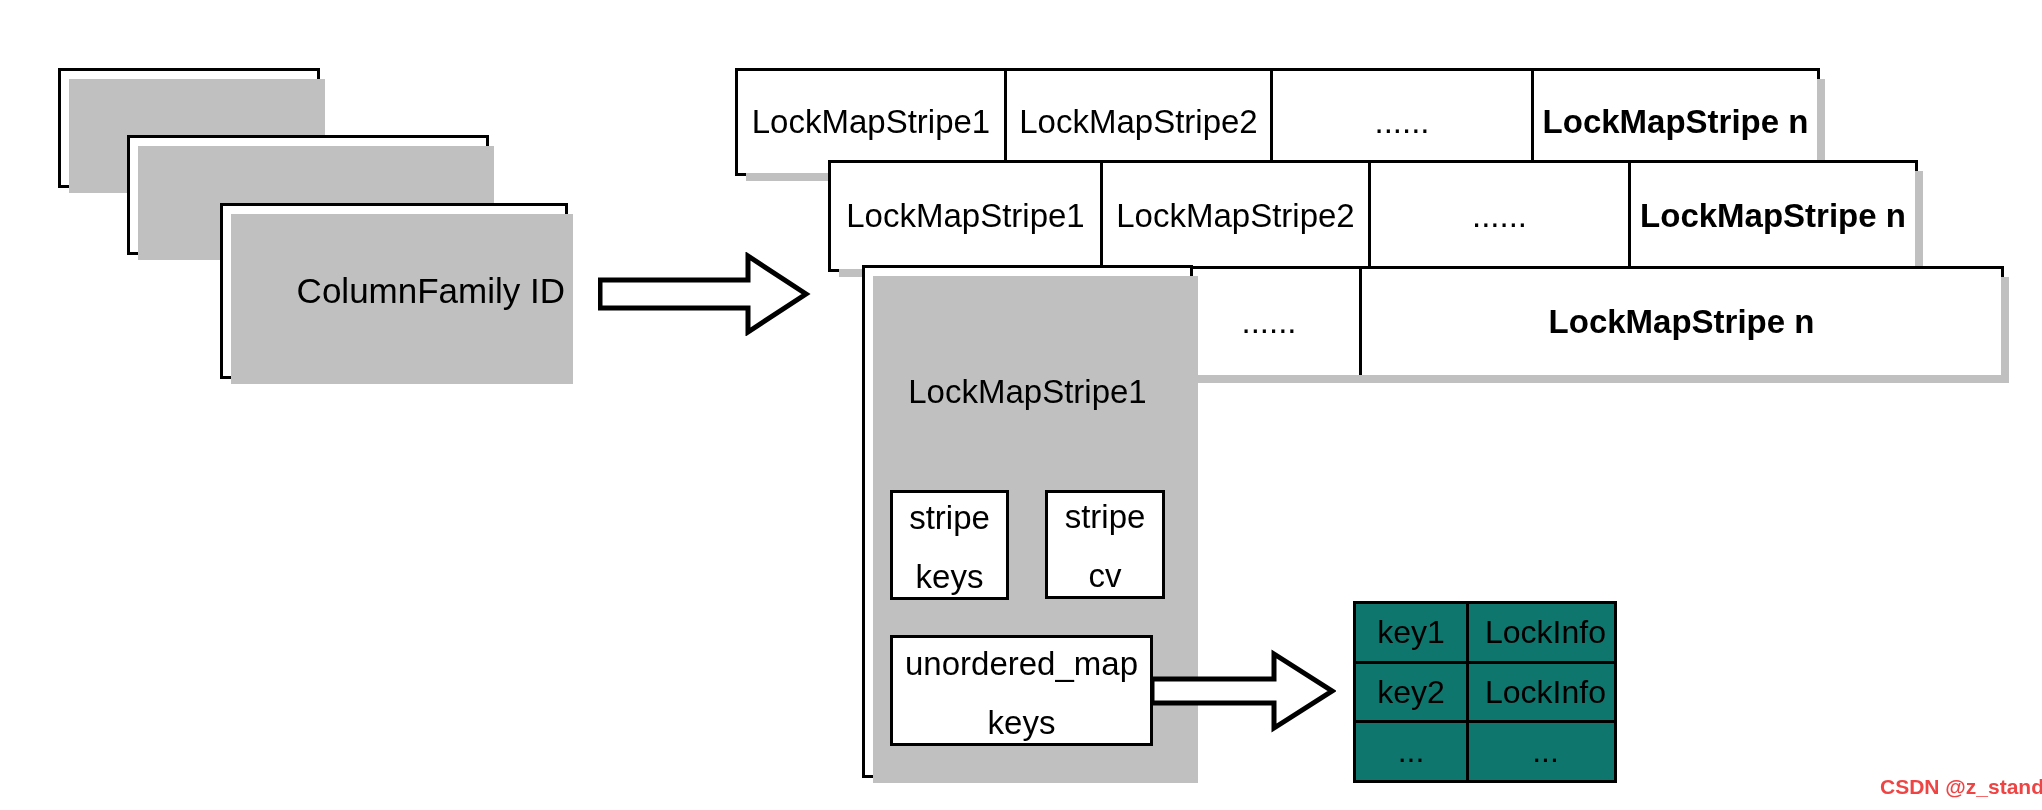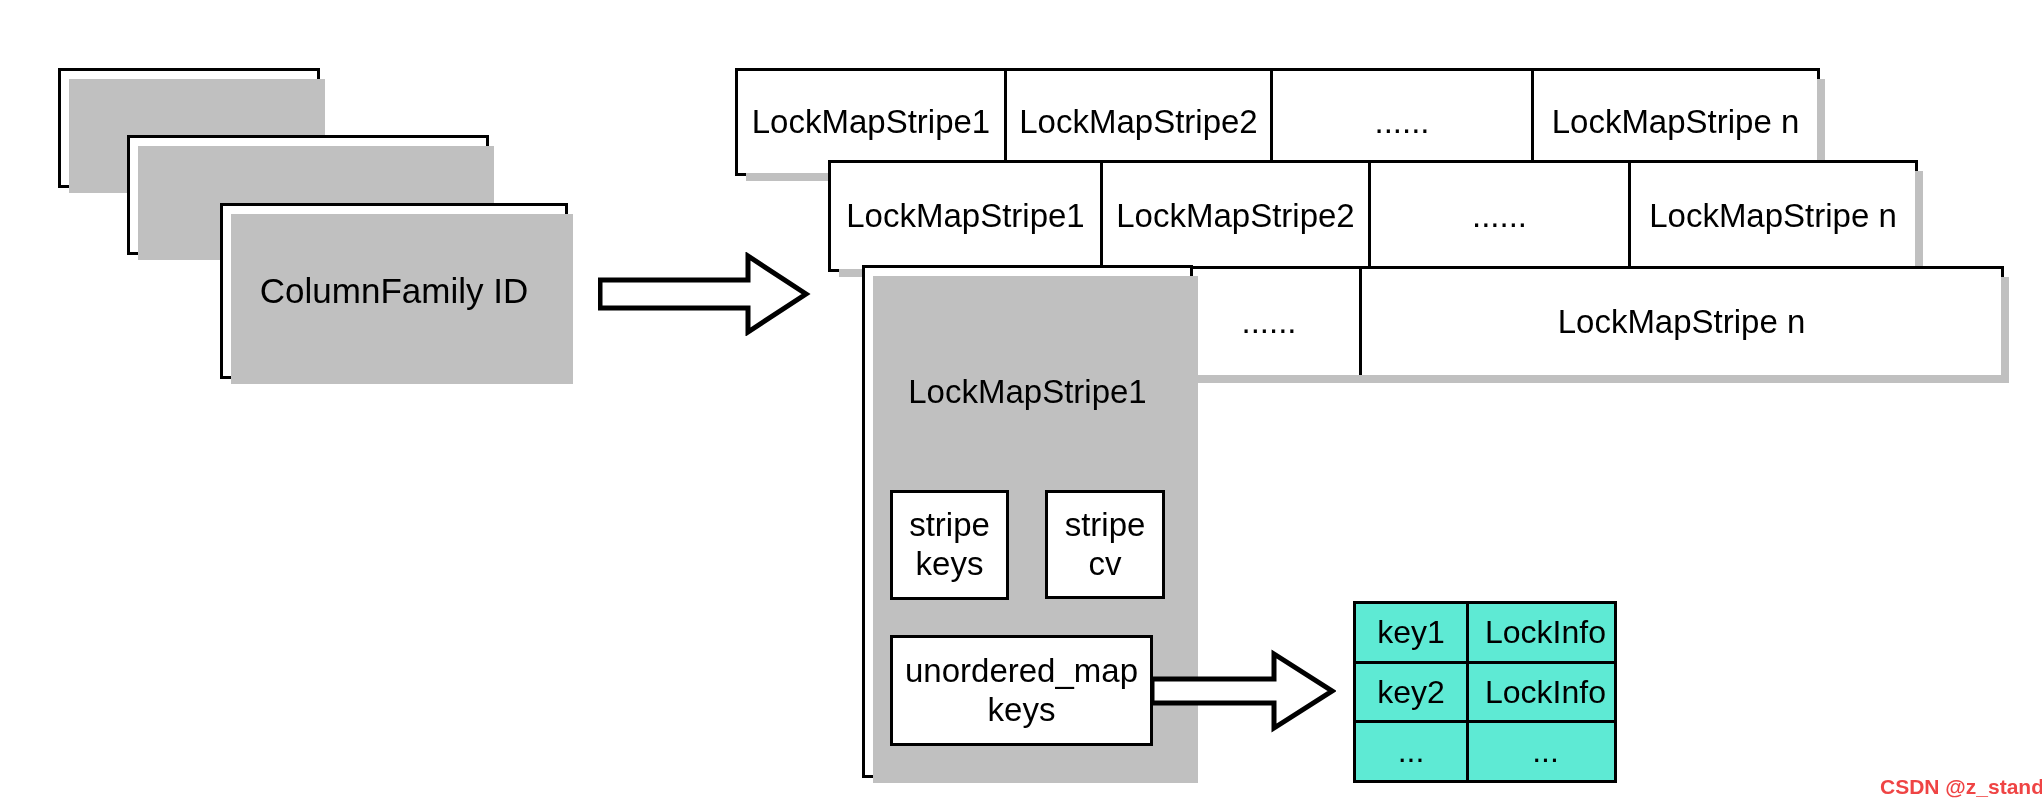--- a/index.html
+++ b/index.html
@@ -17,21 +17,21 @@
   }
 
   
   .box {
     position: absolute;
     box-sizing: border-box;
     background: #ffffff;
     border: 3px solid #000000;
     display: flex;
     align-items: center;
-    justify-content: center;
+    justify-content: flex-end;
     text-align: center;
     color: #000000;
     line-height: 1.18;
   }
   .shadow::after {
     content: "";
     position: absolute;
     left: 8px;
     top: 8px;
     width: 100%;
@@ -55,38 +55,38 @@
     box-sizing: border-box;
     border-right: 3px solid #000000;
     display: flex;
     align-items: center;
     justify-content: center;
     font-size: 33px;
     color: #000000;
     white-space: nowrap;
     background: #ffffff;
   }
-  .stripe-cell:last-child { border-right: none; }
+  .stripe-cell:last-child { border-right: none; font-weight: bold; }
 
   
   .detail-panel { font-size: 33px; }
   .detail-title {
     position: absolute;
     font-size: 33px;
     color: #000000;
     white-space: nowrap;
   }
-  .inner-box { font-size: 33px; }
+  .inner-box { font-size: 33px; gap: 20px; }
 
   
   .kv-table {
     position: absolute;
     box-sizing: border-box;
     border: 3px solid #000000;
-    background: #5eead4;
+    background: #0f766e;
     display: flex;
     flex-direction: column;
   }
   .kv-row {
     display: flex;
     flex: 1 1 0;
     border-bottom: 3px solid #000000;
   }
   .kv-row:last-child { border-bottom: none; }
   .kv-cell {

